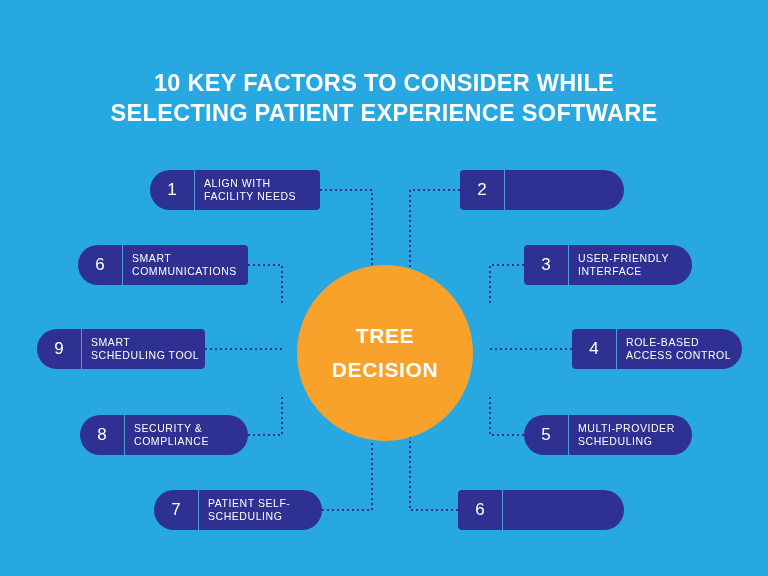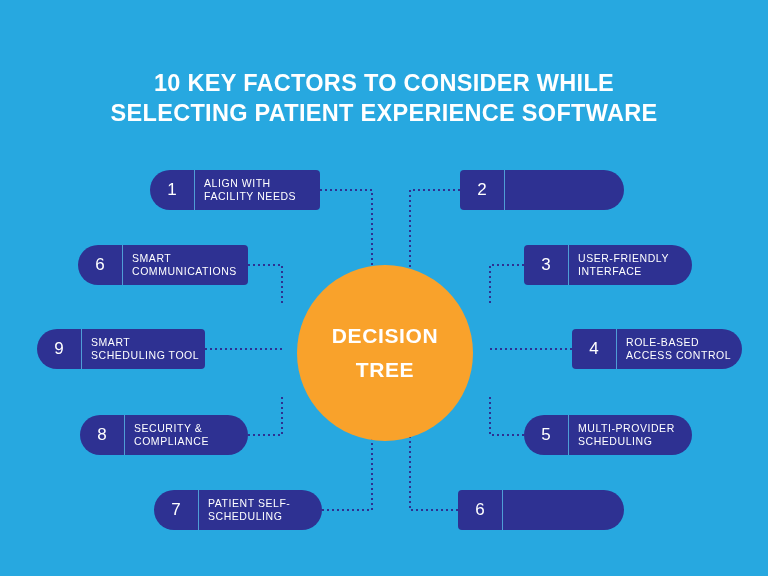--- a/index.html
+++ b/index.html
@@ -128,22 +128,22 @@
       <path d="M524 391 H490 V350"></path>
       <path d="M458 466 H410 V378"></path>
       <path d="M322 466 H372 V378"></path>
       <path d="M248 391 H282 V350"></path>
       <path d="M205 305 H284"></path>
       <path d="M248 221 H282 V262"></path>
     </g>
   </svg>
 
   <div id="center-node">
+    <span class="cline">TREE</span>
     <span class="cline">DECISION</span>
-    <span class="cline">TREE</span>
   </div>
 
   <div class="node round-left" style="left:150px; top:126px; width:170px;">
     <div class="badge">1</div>
     <div class="label">
       <span class="lline">ALIGN WITH</span>
       <span class="lline">FACILITY NEEDS</span>
     </div>
   </div>
 

